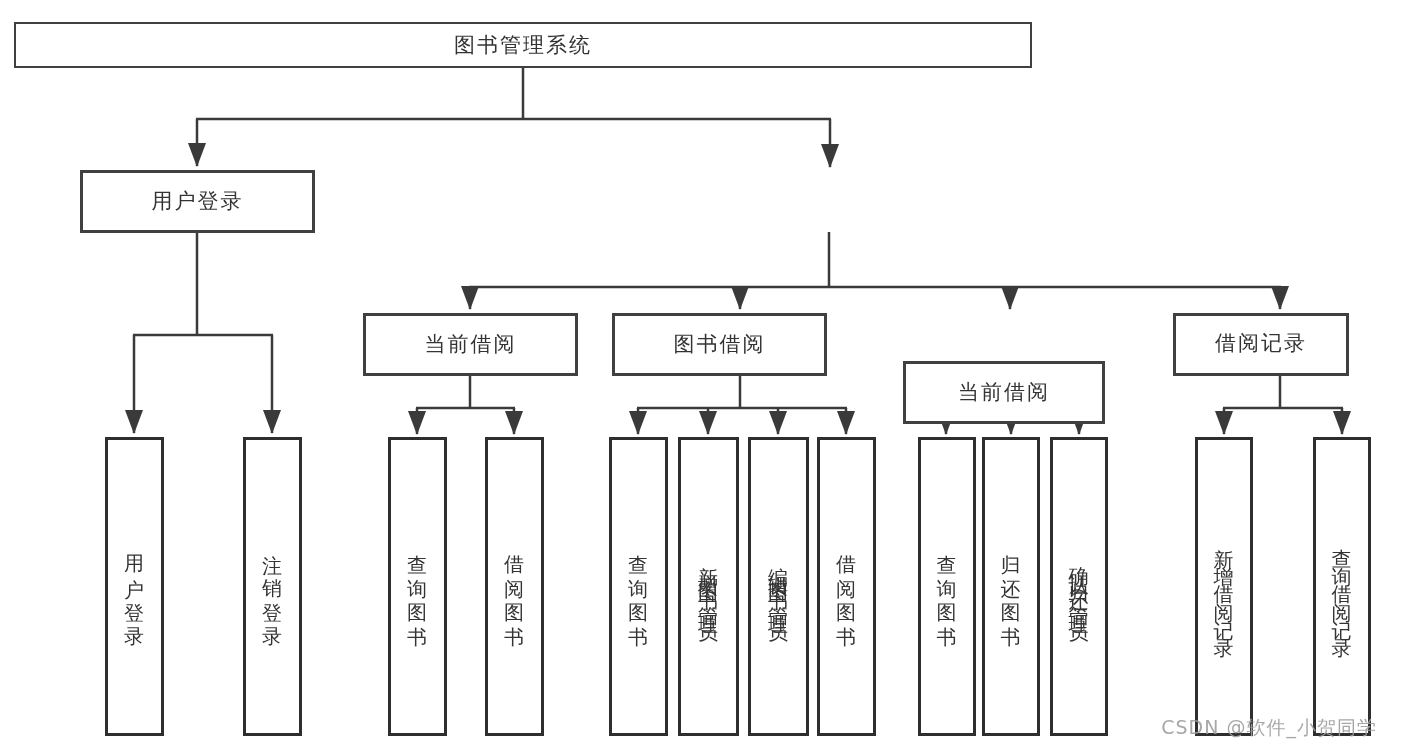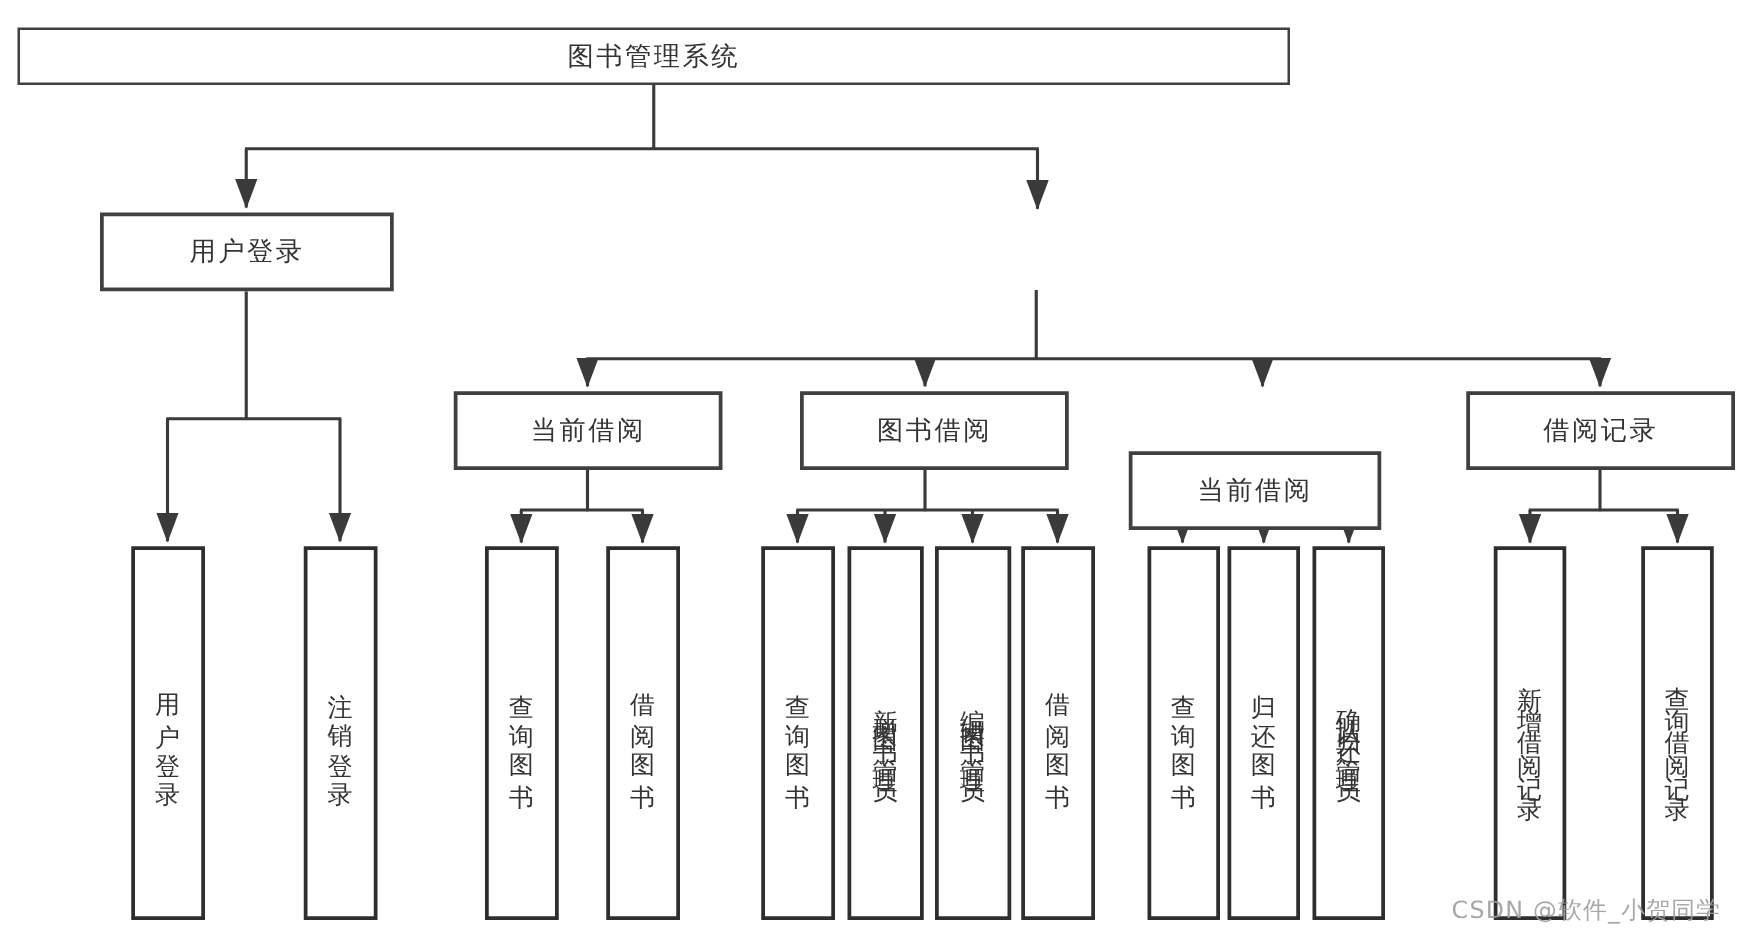--- a/index.html
+++ b/index.html
@@ -129,27 +129,27 @@
     <span>图书管理系统</span>
   </div>
 
   <div class="node" style="left:80px; top:170px; width:235px; height:63px;">
     <span>用户登录</span>
   </div>
 
   <div class="node" style="left:363px; top:313px; width:215px; height:63px;">
     <span>当前借阅</span>
   </div>
-  <div class="node" style="left:640px; top:313px; width:215px; height:63px;">
+  <div class="node" style="left:612px; top:313px; width:215px; height:63px;">
     <span>图书借阅</span>
   </div>
   <div class="node" style="left:903px; top:313px; width:202px; height:63px;margin-top:48px;">
     <span>当前借阅</span>
   </div>
-  <div class="node" style="left:1173px; top:313px; width:215px; height:63px;">
+  <div class="node" style="left:1173px; top:313px; width:176px; height:63px;font-family:Liberation Mono, monospace;">
     <span>借阅记录</span>
   </div>
 
   <div class="leaf" style="left:105px; top:437px; width:59px; height:299px;">
     <span style="letter-spacing: 24px;">用户登录</span>
   </div>
   <div class="leaf" style="left:243px; top:437px; width:59px; height:299px;">
     <span style="letter-spacing: 24px;">注销登录</span>
   </div>
 

